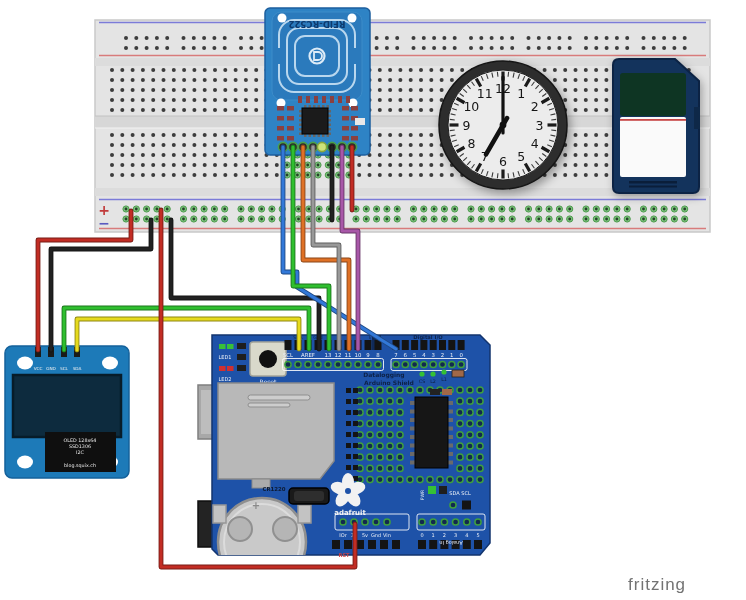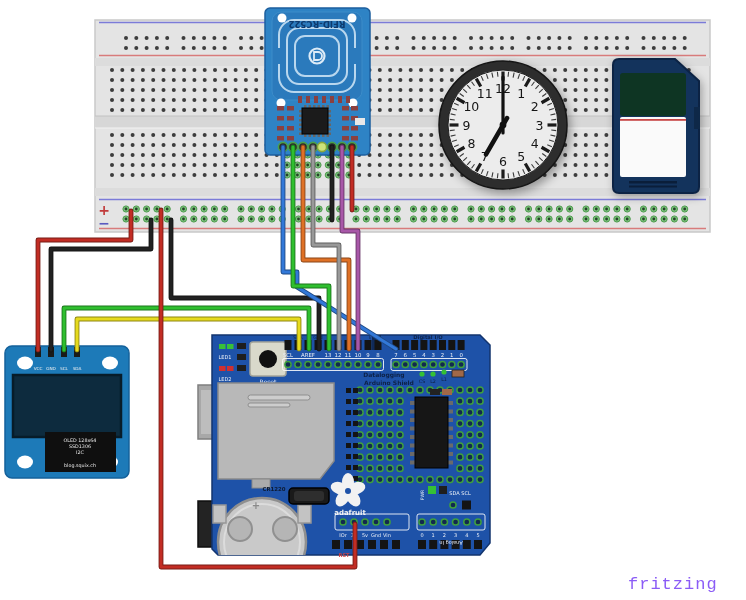--- a/index.html
+++ b/index.html
@@ -3,22 +3,22 @@
 <meta charset="utf-8">
 <style>
   html,body{margin:0;padding:0;background:#fff;}
   #stage{position:relative;width:746px;height:600px;background:#ffffff;overflow:hidden;
          font-family:"DejaVu Sans",sans-serif;}
   .layer{position:absolute;left:0;top:0;}
   .comp{position:absolute;}
   .comp svg{display:block;overflow:visible;}
   #clock-comp{filter:drop-shadow(3px 4px 5px rgba(0,0,0,.35));}
   #sd-comp{filter:drop-shadow(2px 3px 4px rgba(0,0,0,.3));}
-  #watermark{position:absolute;left:628px;top:575px;font-family:Liberation Mono, monospace;
-             font-size:17px;color:#8b5cf6;letter-spacing:1px;}
+  #watermark{position:absolute;left:628px;top:575px;font-family:Liberation Sans, sans-serif;
+             font-size:17px;color:#737373;letter-spacing:1px;}
   text{font-family:"DejaVu Sans",sans-serif;}
 </style>
 </head>
 <body>
 
 <div id="stage">
   <svg id="bb-svg" class="layer" width="746" height="600">
       <rect x="95" y="20" width="615" height="212" fill="#e4e4e4" stroke="#c9c9c9" stroke-width="1.5"></rect>
       <rect x="95" y="58" width="615" height="8" fill="#dcdcdc"></rect>
       <rect x="95" y="188" width="615" height="8" fill="#dcdcdc"></rect>

